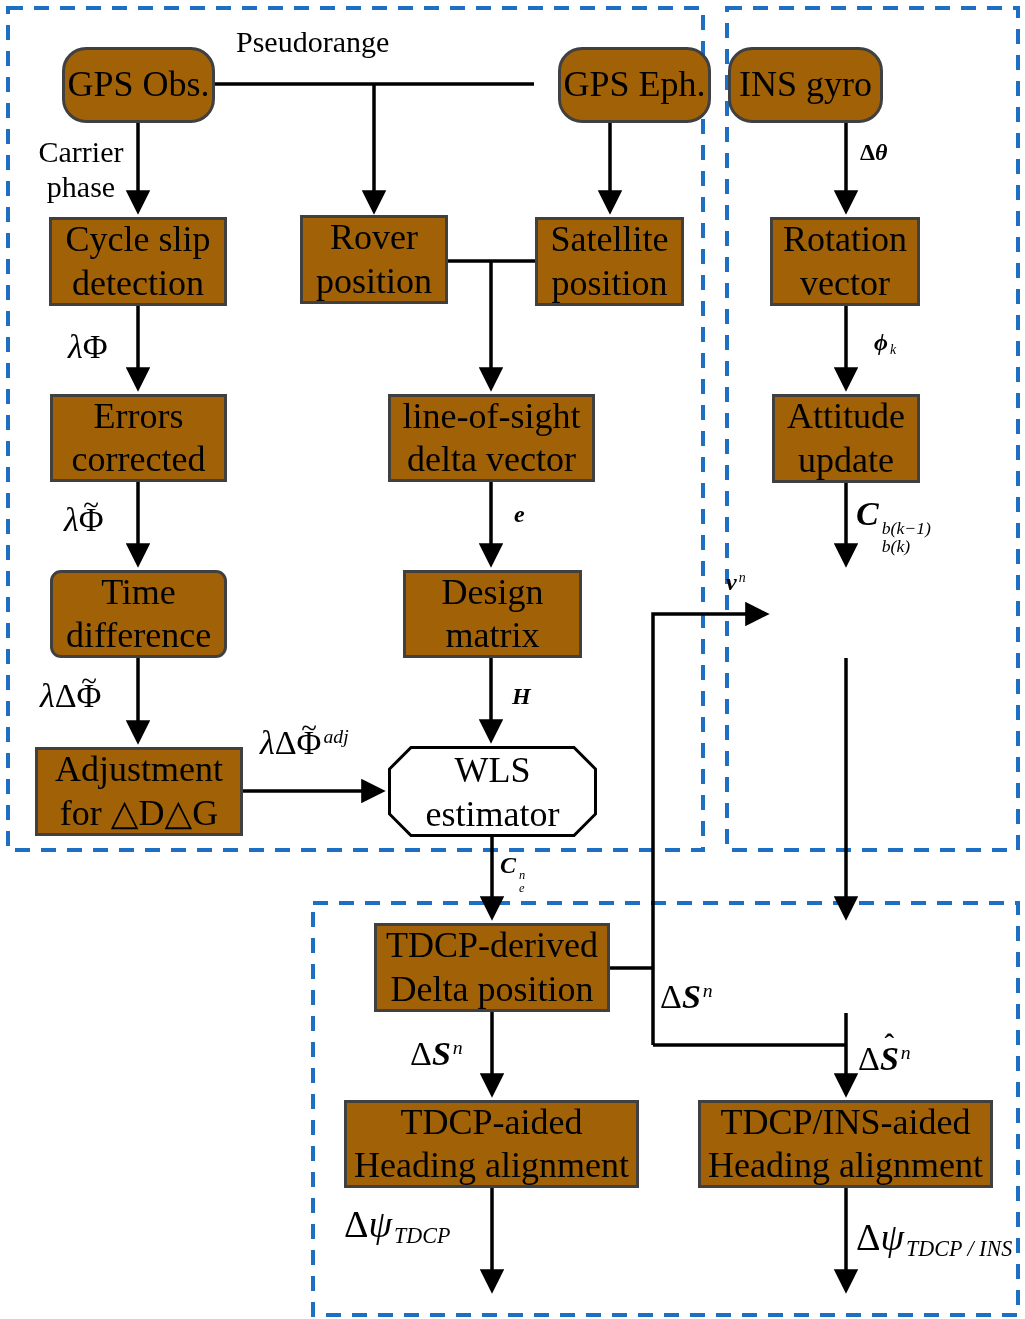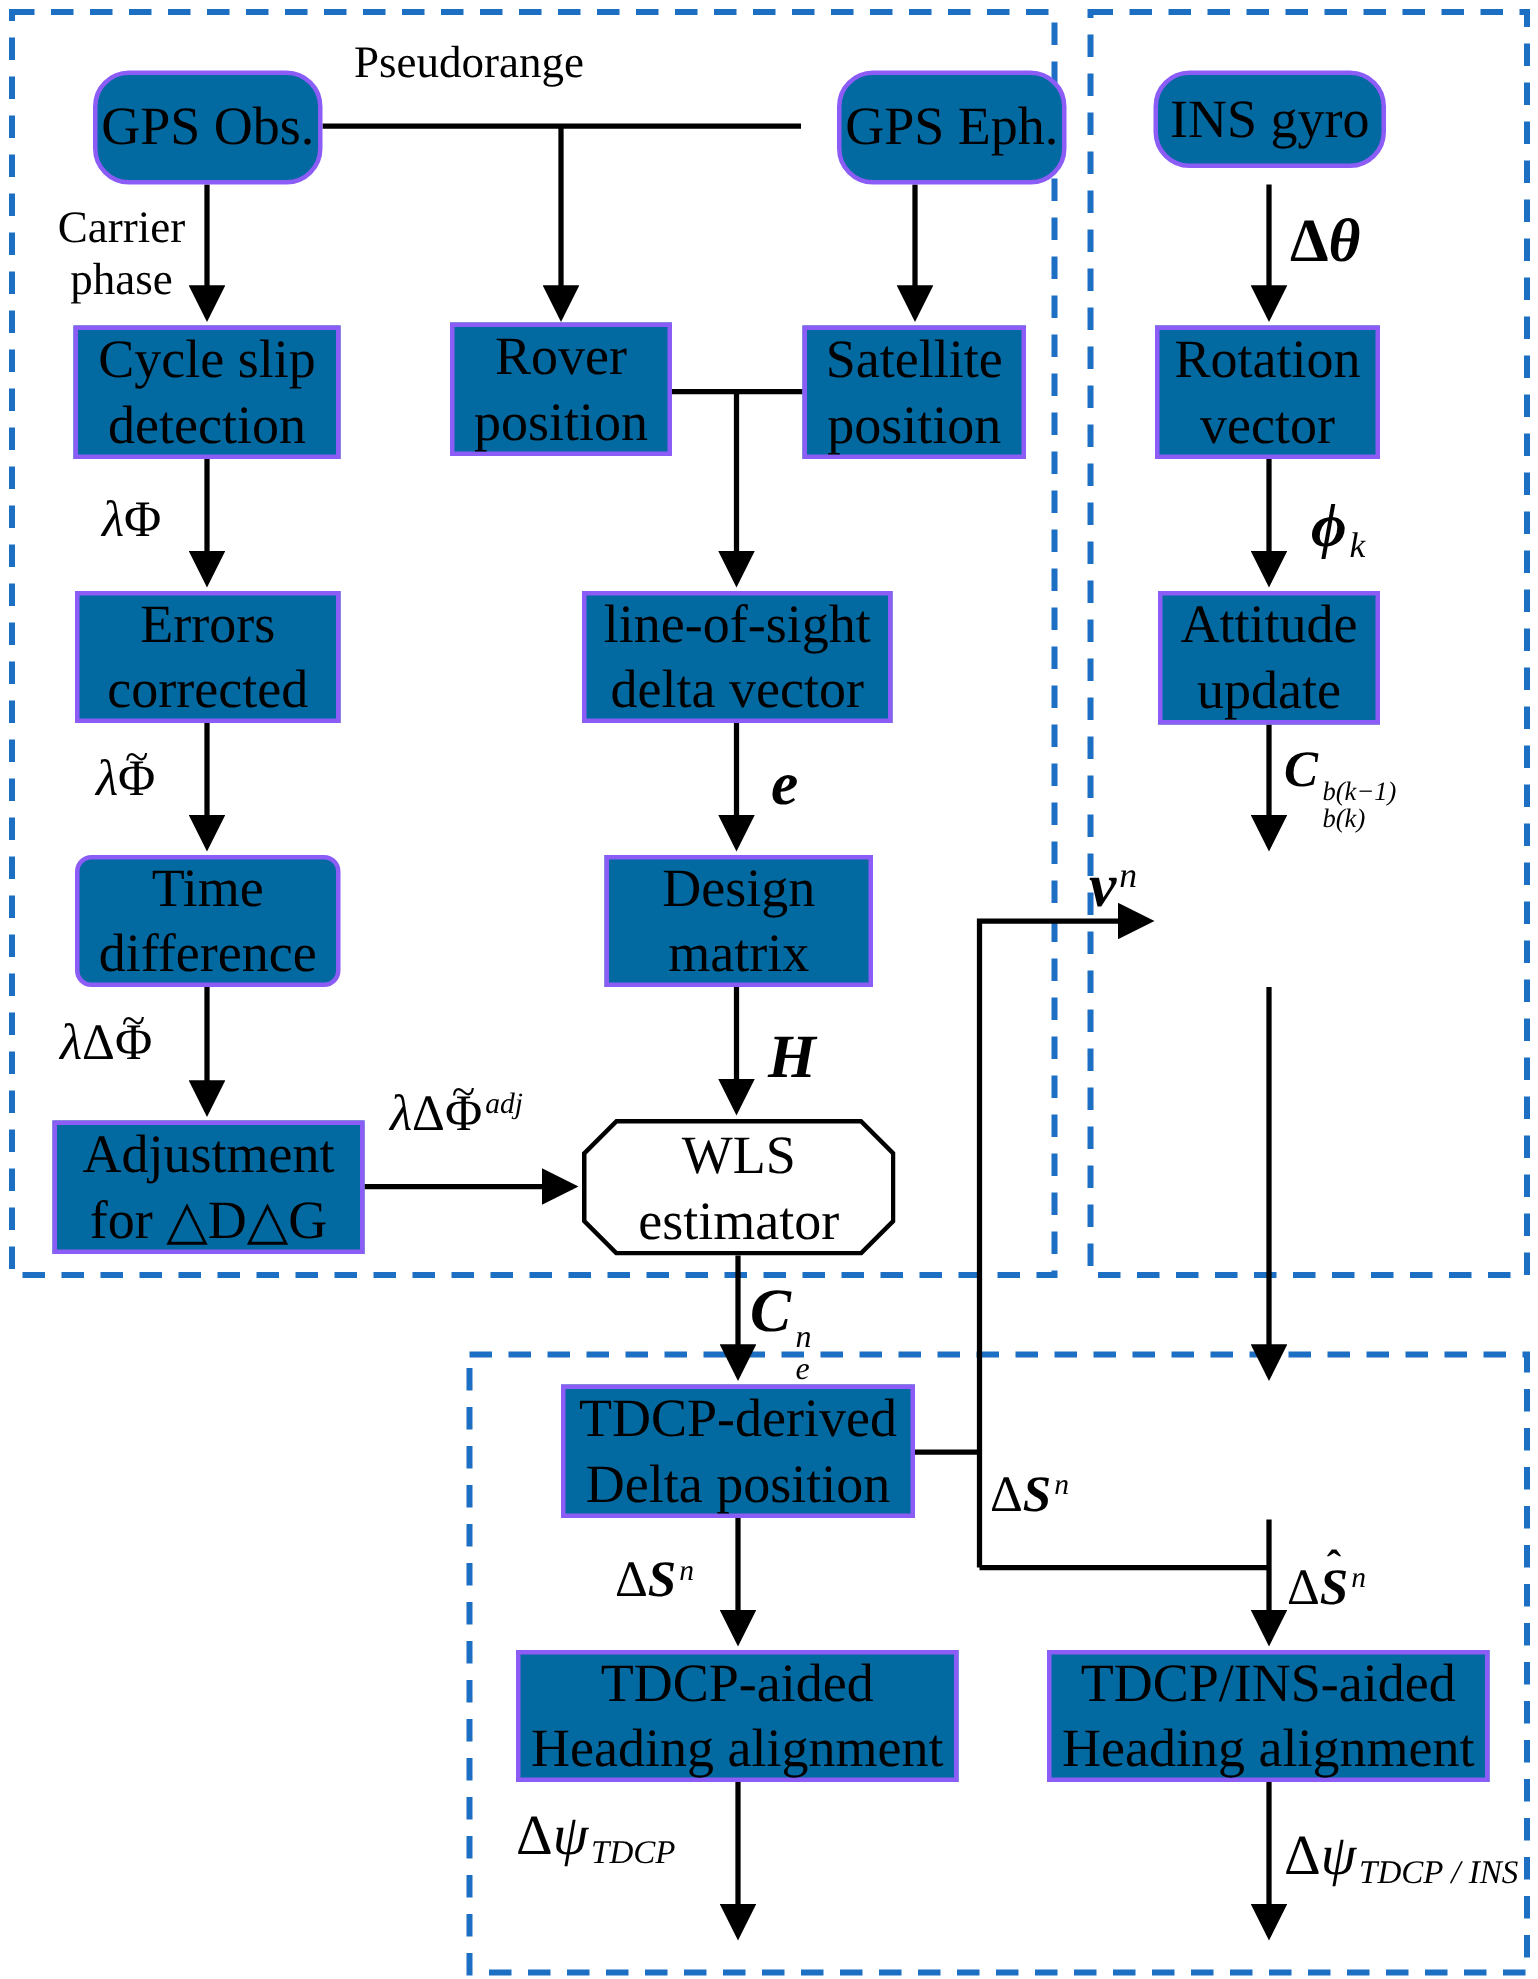--- a/index.html
+++ b/index.html
@@ -1,29 +1,29 @@
 <!DOCTYPE html>
 <html><head>
 <meta charset="utf-8">
 <style>
   html,body{margin:0;padding:0;background:#fff;}
   .canvas{position:relative;width:1025px;height:1319px;background:#fff;overflow:hidden;
           font-family:"Liberation Serif","DejaVu Serif",serif;color:#000;}
   svg.connector-layer{position:absolute;left:0;top:0;width:1025px;height:1319px;}
-  .node{position:absolute;box-sizing:border-box;border:3px solid #8b5cf6;background:#0369a1;
+  .node{position:absolute;box-sizing:border-box;border:3px solid #404040;background:#a16207;
         display:flex;align-items:center;justify-content:center;text-align:center;
         font-size:36px;line-height:1.2;white-space:pre-line;}
   .node.rounded{border-radius:24px;}
   .node.shape-octagon{border:none;background:transparent;}
   .node.shape-octagon .shape{position:absolute;left:0;top:0;}
   .node .node-label{position:relative;z-index:1;}
   .lbl{position:absolute;font-size:30px;text-align:center;white-space:pre-line;line-height:1.18;}
   .math{position:absolute;font-size:34px;white-space:nowrap;line-height:1;}
   .math.big{font-size:38px;}
-  .math.mid{font-size:41px;}
+  .math.mid{font-size:24px;}
   .i{font-style:italic;}
   .b{font-weight:bold;}
   .bi{font-weight:bold;font-style:italic;}
   .sup{font-size:.58em;font-style:italic;vertical-align:.55em;margin-left:2px;}
   .sub{font-size:.58em;font-style:italic;vertical-align:-.28em;margin-left:2px;}
   .stack{display:inline-flex;flex-direction:column;align-items:flex-start;
          font-size:.52em;font-style:italic;line-height:1.02;vertical-align:-.5em;margin-left:3px;}
   .marked{position:relative;display:inline-block;}
   .mark{position:absolute;left:50%;top:-.40em;transform:translateX(-50%);
         font-size:.85em;line-height:1;font-style:normal;}
@@ -73,21 +73,21 @@
 
       <path d="M492 1012 V1094" marker-end="url(#ah)"></path>
       <path d="M846 1013 V1094" marker-end="url(#ah)"></path>
       <path d="M492 1188 V1290" marker-end="url(#ah)"></path>
       <path d="M846 1188 V1290" marker-end="url(#ah)"></path>
     </g>
   </svg>
 
   <div class="node rounded" style="left:62px;top:47px;width:153px;height:76px;"><span class="node-label">GPS Obs.</span></div>
   <div class="node rounded" style="left:558px;top:47px;width:153px;height:76px;"><span class="node-label">GPS Eph.</span></div>
-  <div class="node rounded" style="left:769px;top:47px;width:155px;height:65px;"><span class="node-label">INS gyro</span></div>
+  <div class="node rounded" style="left:728px;top:47px;width:155px;height:76px;"><span class="node-label">INS gyro</span></div>
 
   <div class="node" style="left:49px;top:217px;width:178px;height:89px;"><span class="node-label">Cycle slip
 detection</span></div>
   <div class="node" style="left:300px;top:215px;width:148px;height:89px;"><span class="node-label">Rover
 position</span></div>
   <div class="node" style="left:535px;top:217px;width:149px;height:89px;"><span class="node-label">Satellite
 position</span></div>
   <div class="node" style="left:770px;top:217px;width:150px;height:89px;"><span class="node-label">Rotation
 vector</span></div>
 

